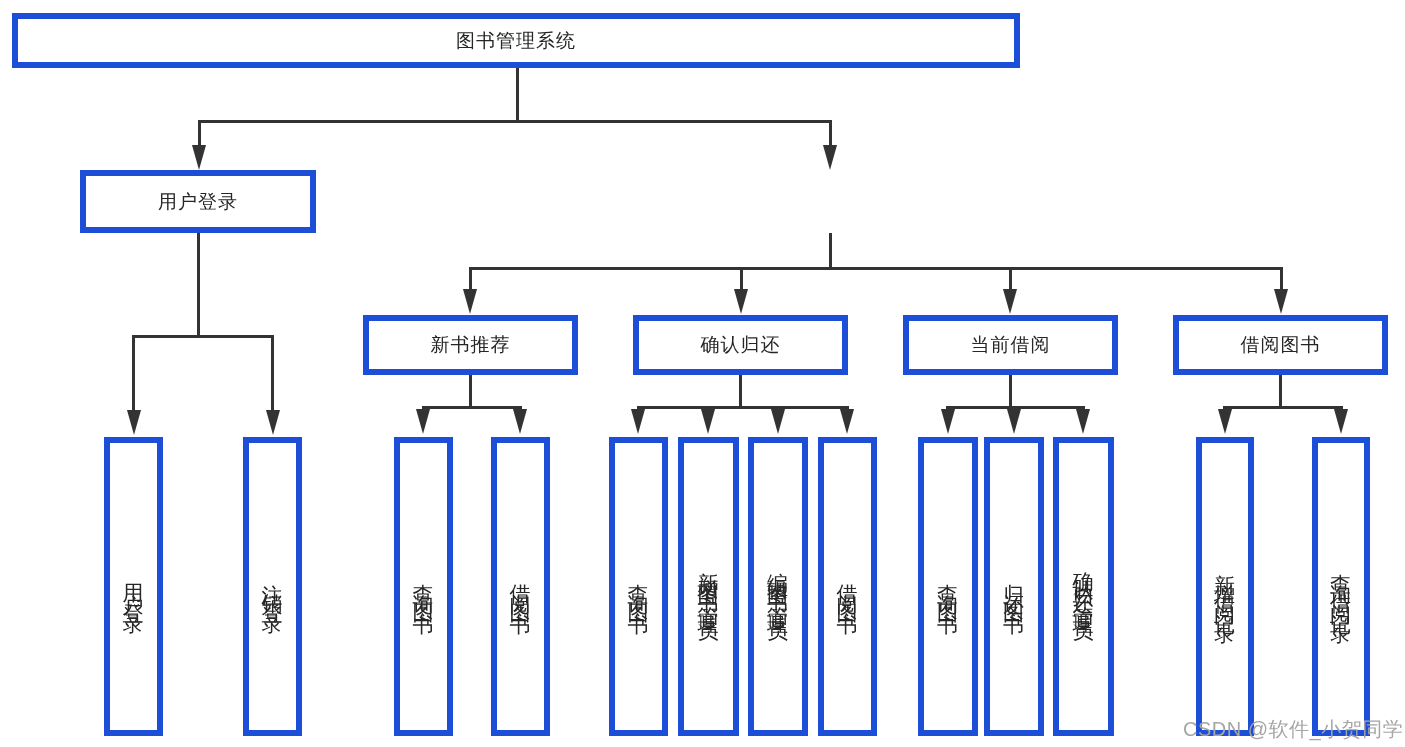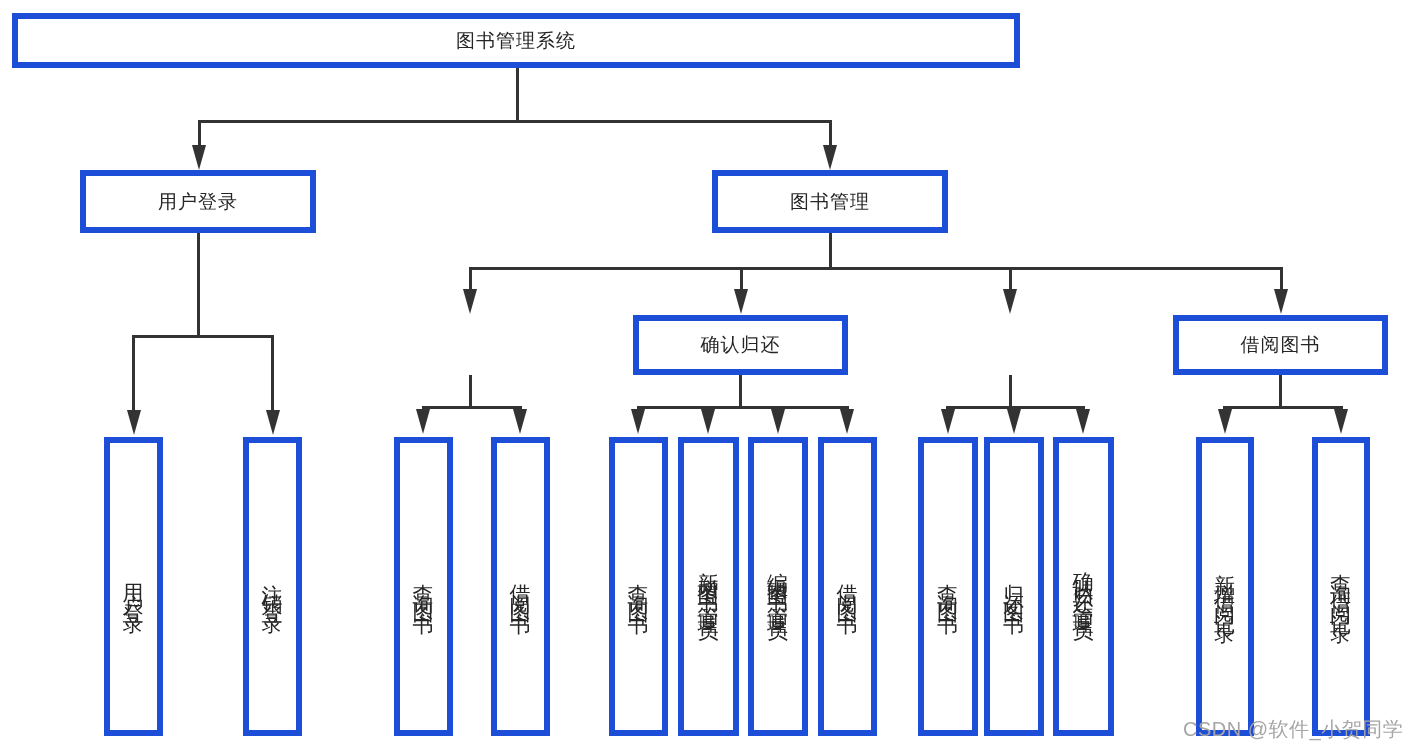--- a/index.html
+++ b/index.html
@@ -36,41 +36,42 @@
   <div class="node hlabel" style="left:12px;top:13px;width:1008px;height:55px">图书管理系统</div>
 
   <div class="vline" style="left:516px;top:68px;height:54px"></div>
   <div class="hline" style="left:198px;top:120px;width:634px"></div>
   <div class="vline" style="left:198px;top:123px;height:24px"></div>
   <div class="arrow" style="left:192px;top:145px"></div>
   <div class="vline" style="left:829px;top:123px;height:24px"></div>
   <div class="arrow" style="left:823px;top:145px"></div>
 
   <div class="node hlabel" style="left:80px;top:170px;width:236px;height:63px">用户登录</div>
-  <div class="node hlabel" style="left:712px;top:170px;width:236px;height:63px">图书管理</div>
 
   <div class="vline" style="left:197px;top:233px;height:104px"></div>
   <div class="hline" style="left:132px;top:335px;width:142px"></div>
   <div class="vline" style="left:132px;top:338px;height:73px"></div>
   <div class="arrow" style="left:127px;top:410px"></div>
   <div class="vline" style="left:271px;top:338px;height:73px"></div>
   <div class="arrow" style="left:266px;top:410px"></div>
 
   <div class="vline" style="left:829px;top:233px;height:36px"></div>
   <div class="hline" style="left:469px;top:267px;width:814px"></div>
   <div class="vline" style="left:469px;top:270px;height:20px"></div>
   <div class="arrow" style="left:463px;top:289px"></div>
   <div class="vline" style="left:740px;top:270px;height:20px"></div>
   <div class="arrow" style="left:734px;top:289px"></div>
   <div class="vline" style="left:1009px;top:270px;height:20px"></div>
   <div class="arrow" style="left:1003px;top:289px"></div>
   <div class="vline" style="left:1280px;top:270px;height:20px"></div>
   <div class="arrow" style="left:1274px;top:289px"></div>
 
+  <div class="node hlabel" style="left:363px;top:315px;width:215px;height:60px">新书推荐</div>
   <div class="node hlabel" style="left:633px;top:315px;width:215px;height:60px">确认归还</div>
+  <div class="node hlabel" style="left:903px;top:315px;width:215px;height:60px">当前借阅</div>
   <div class="node hlabel" style="left:1173px;top:315px;width:215px;height:60px">借阅图书</div>
 
   <div class="vline" style="left:469px;top:375px;height:33px"></div>
   <div class="hline" style="left:422px;top:406px;width:100px"></div>
   <div class="arrow" style="left:416px;top:409px"></div>
   <div class="arrow" style="left:513px;top:409px"></div>
 
   <div class="vline" style="left:739px;top:375px;height:33px"></div>
   <div class="hline" style="left:637px;top:406px;width:212px"></div>
   <div class="arrow" style="left:631px;top:409px"></div>

